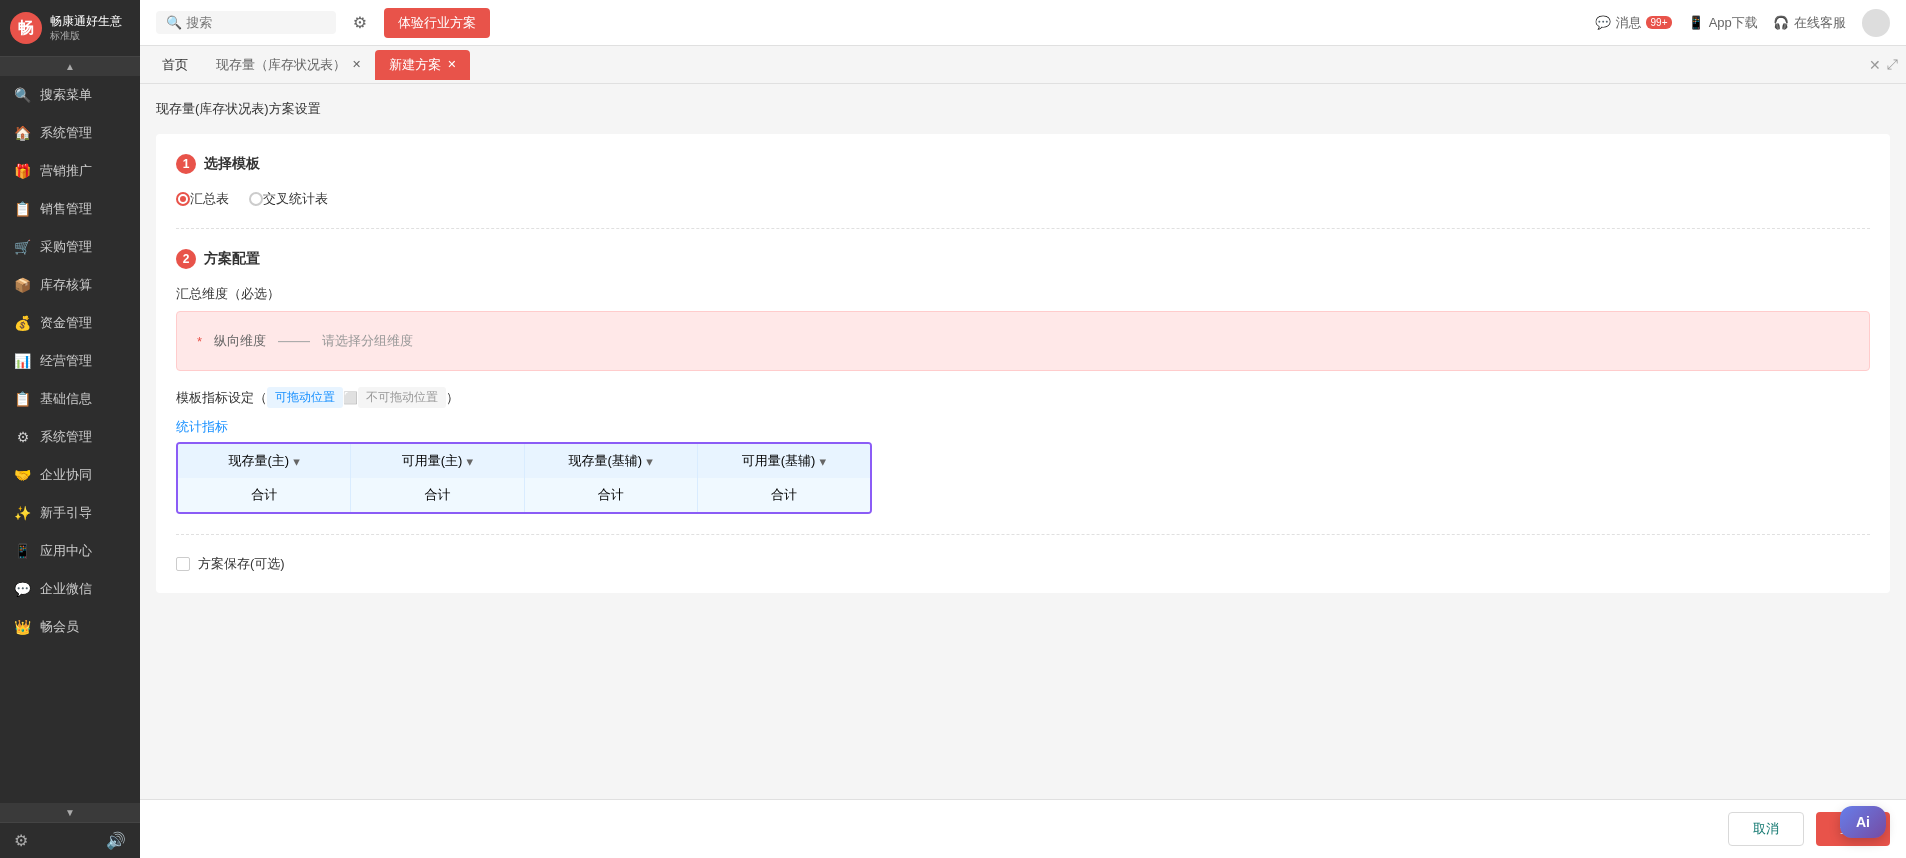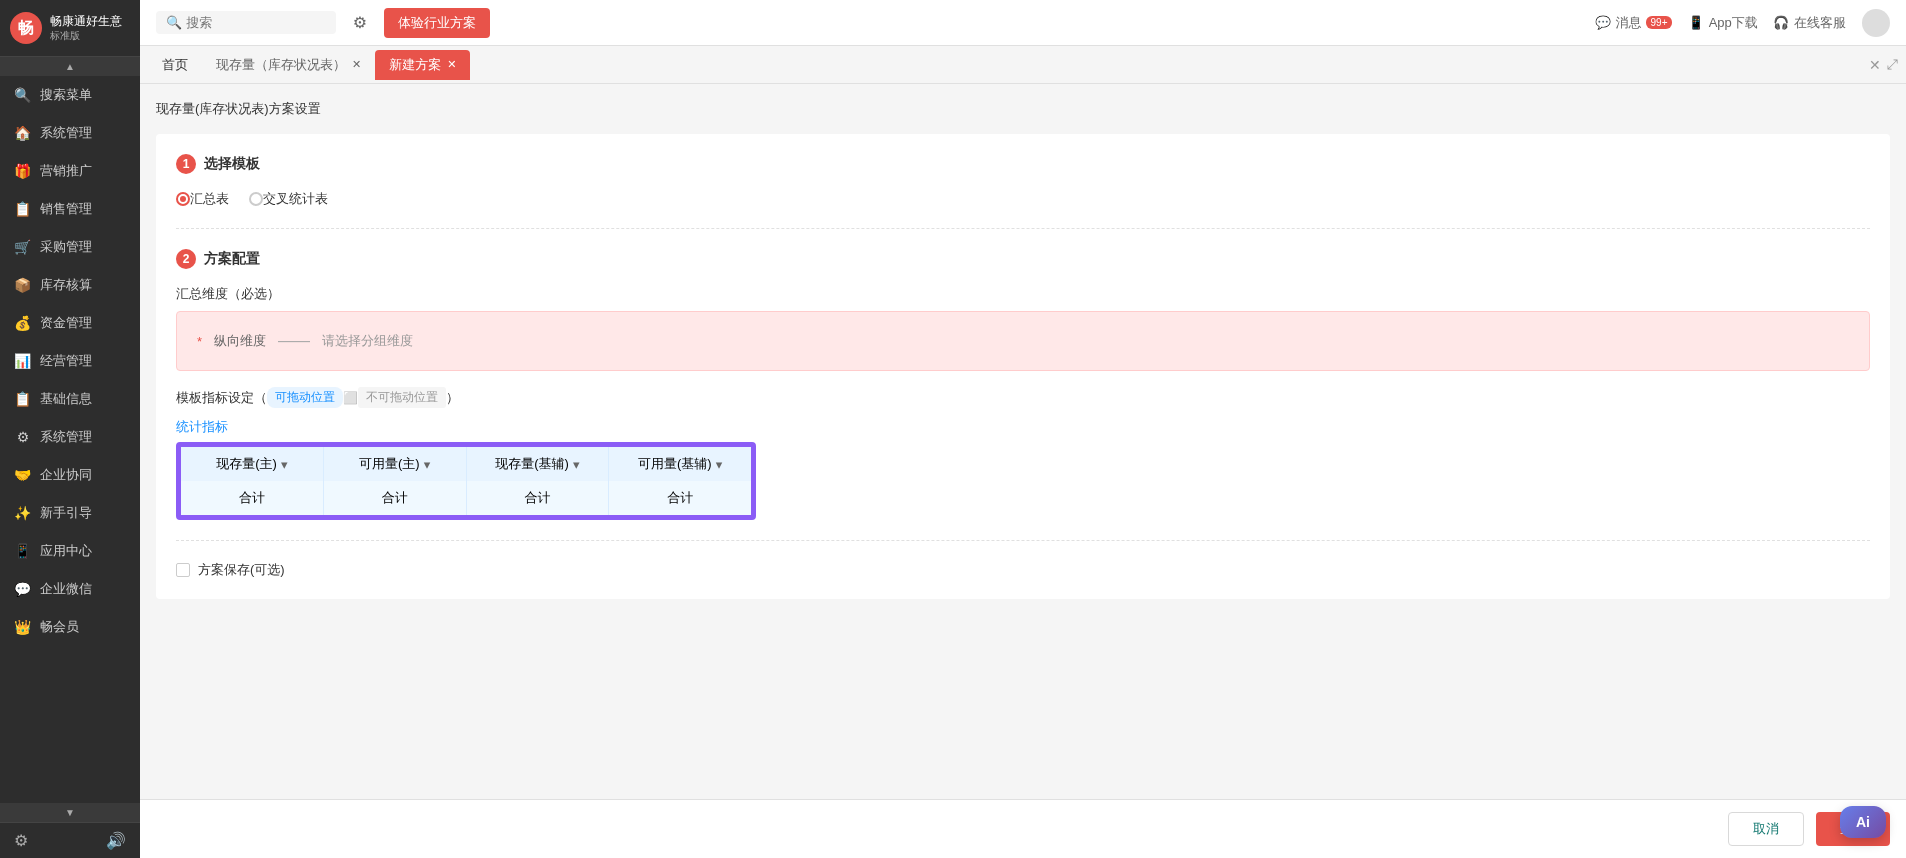--- a/index.html
+++ b/index.html
@@ -315,21 +315,21 @@
     .indicator-label {
       font-size: 13px;
       color: #333;
       margin-bottom: 10px;
       display: flex;
       align-items: center;
     }
     .drag-badge {
       background: #e8f4ff;
       color: #1890ff;
-      border-radius: 8px;
+      border-radius: 3px;
       padding: 2px 8px;
       font-size: 12px;
     }
     .nodrag-badge {
       background: #f5f5f5;
       color: #999;
       border-radius: 3px;
       padding: 2px 8px;
       font-size: 12px;
     }
@@ -337,24 +337,24 @@
     
     .stats-section {
       margin-top: 10px;
     }
     .stats-title {
       color: #1890ff;
       font-size: 13px;
       margin-bottom: 6px;
     }
     .stats-table {
-      border: 5px solid #8b5cf6;
+      border: 2px solid #8b5cf6;
       border-radius: 4px;
       overflow: hidden;
-      width: 580px;
+      width: 696px;
     }
     .stats-header-row {
       display: flex;
       background: #e8f4ff;
     }
     .stats-body-row {
       display: flex;
       background: #f0f9ff;
       font-family: Liberation Mono, monospace;
     }

